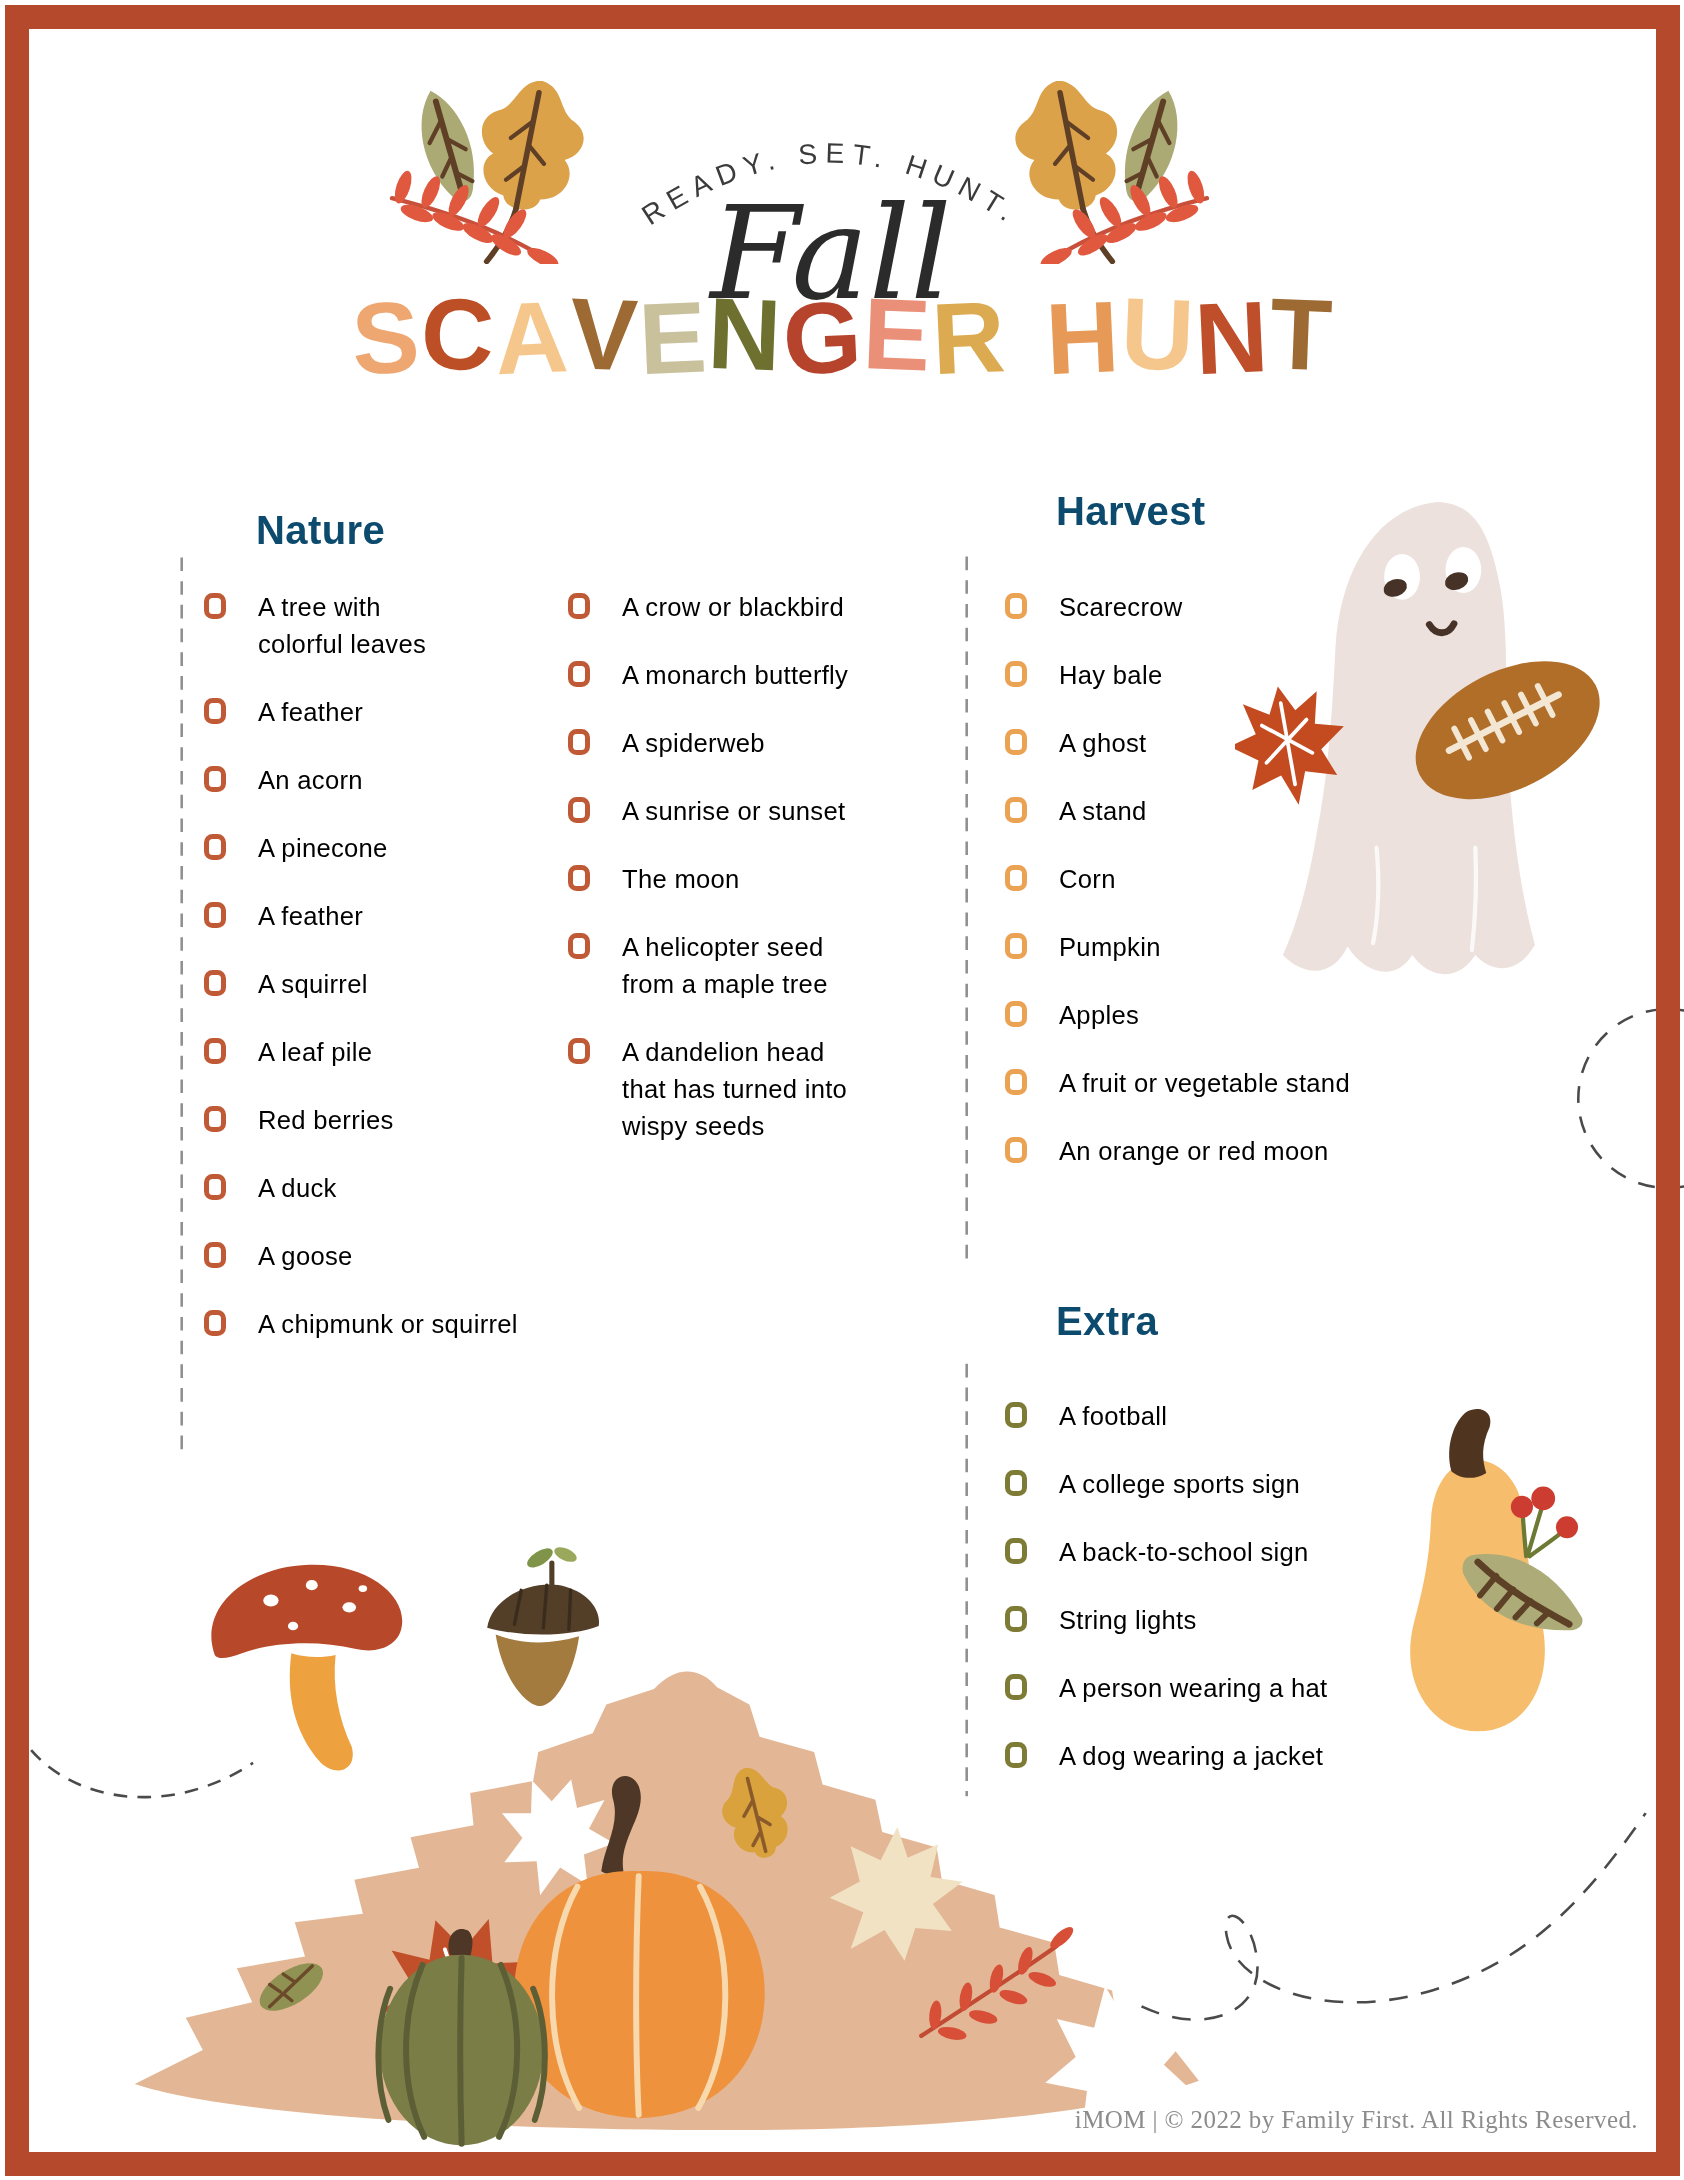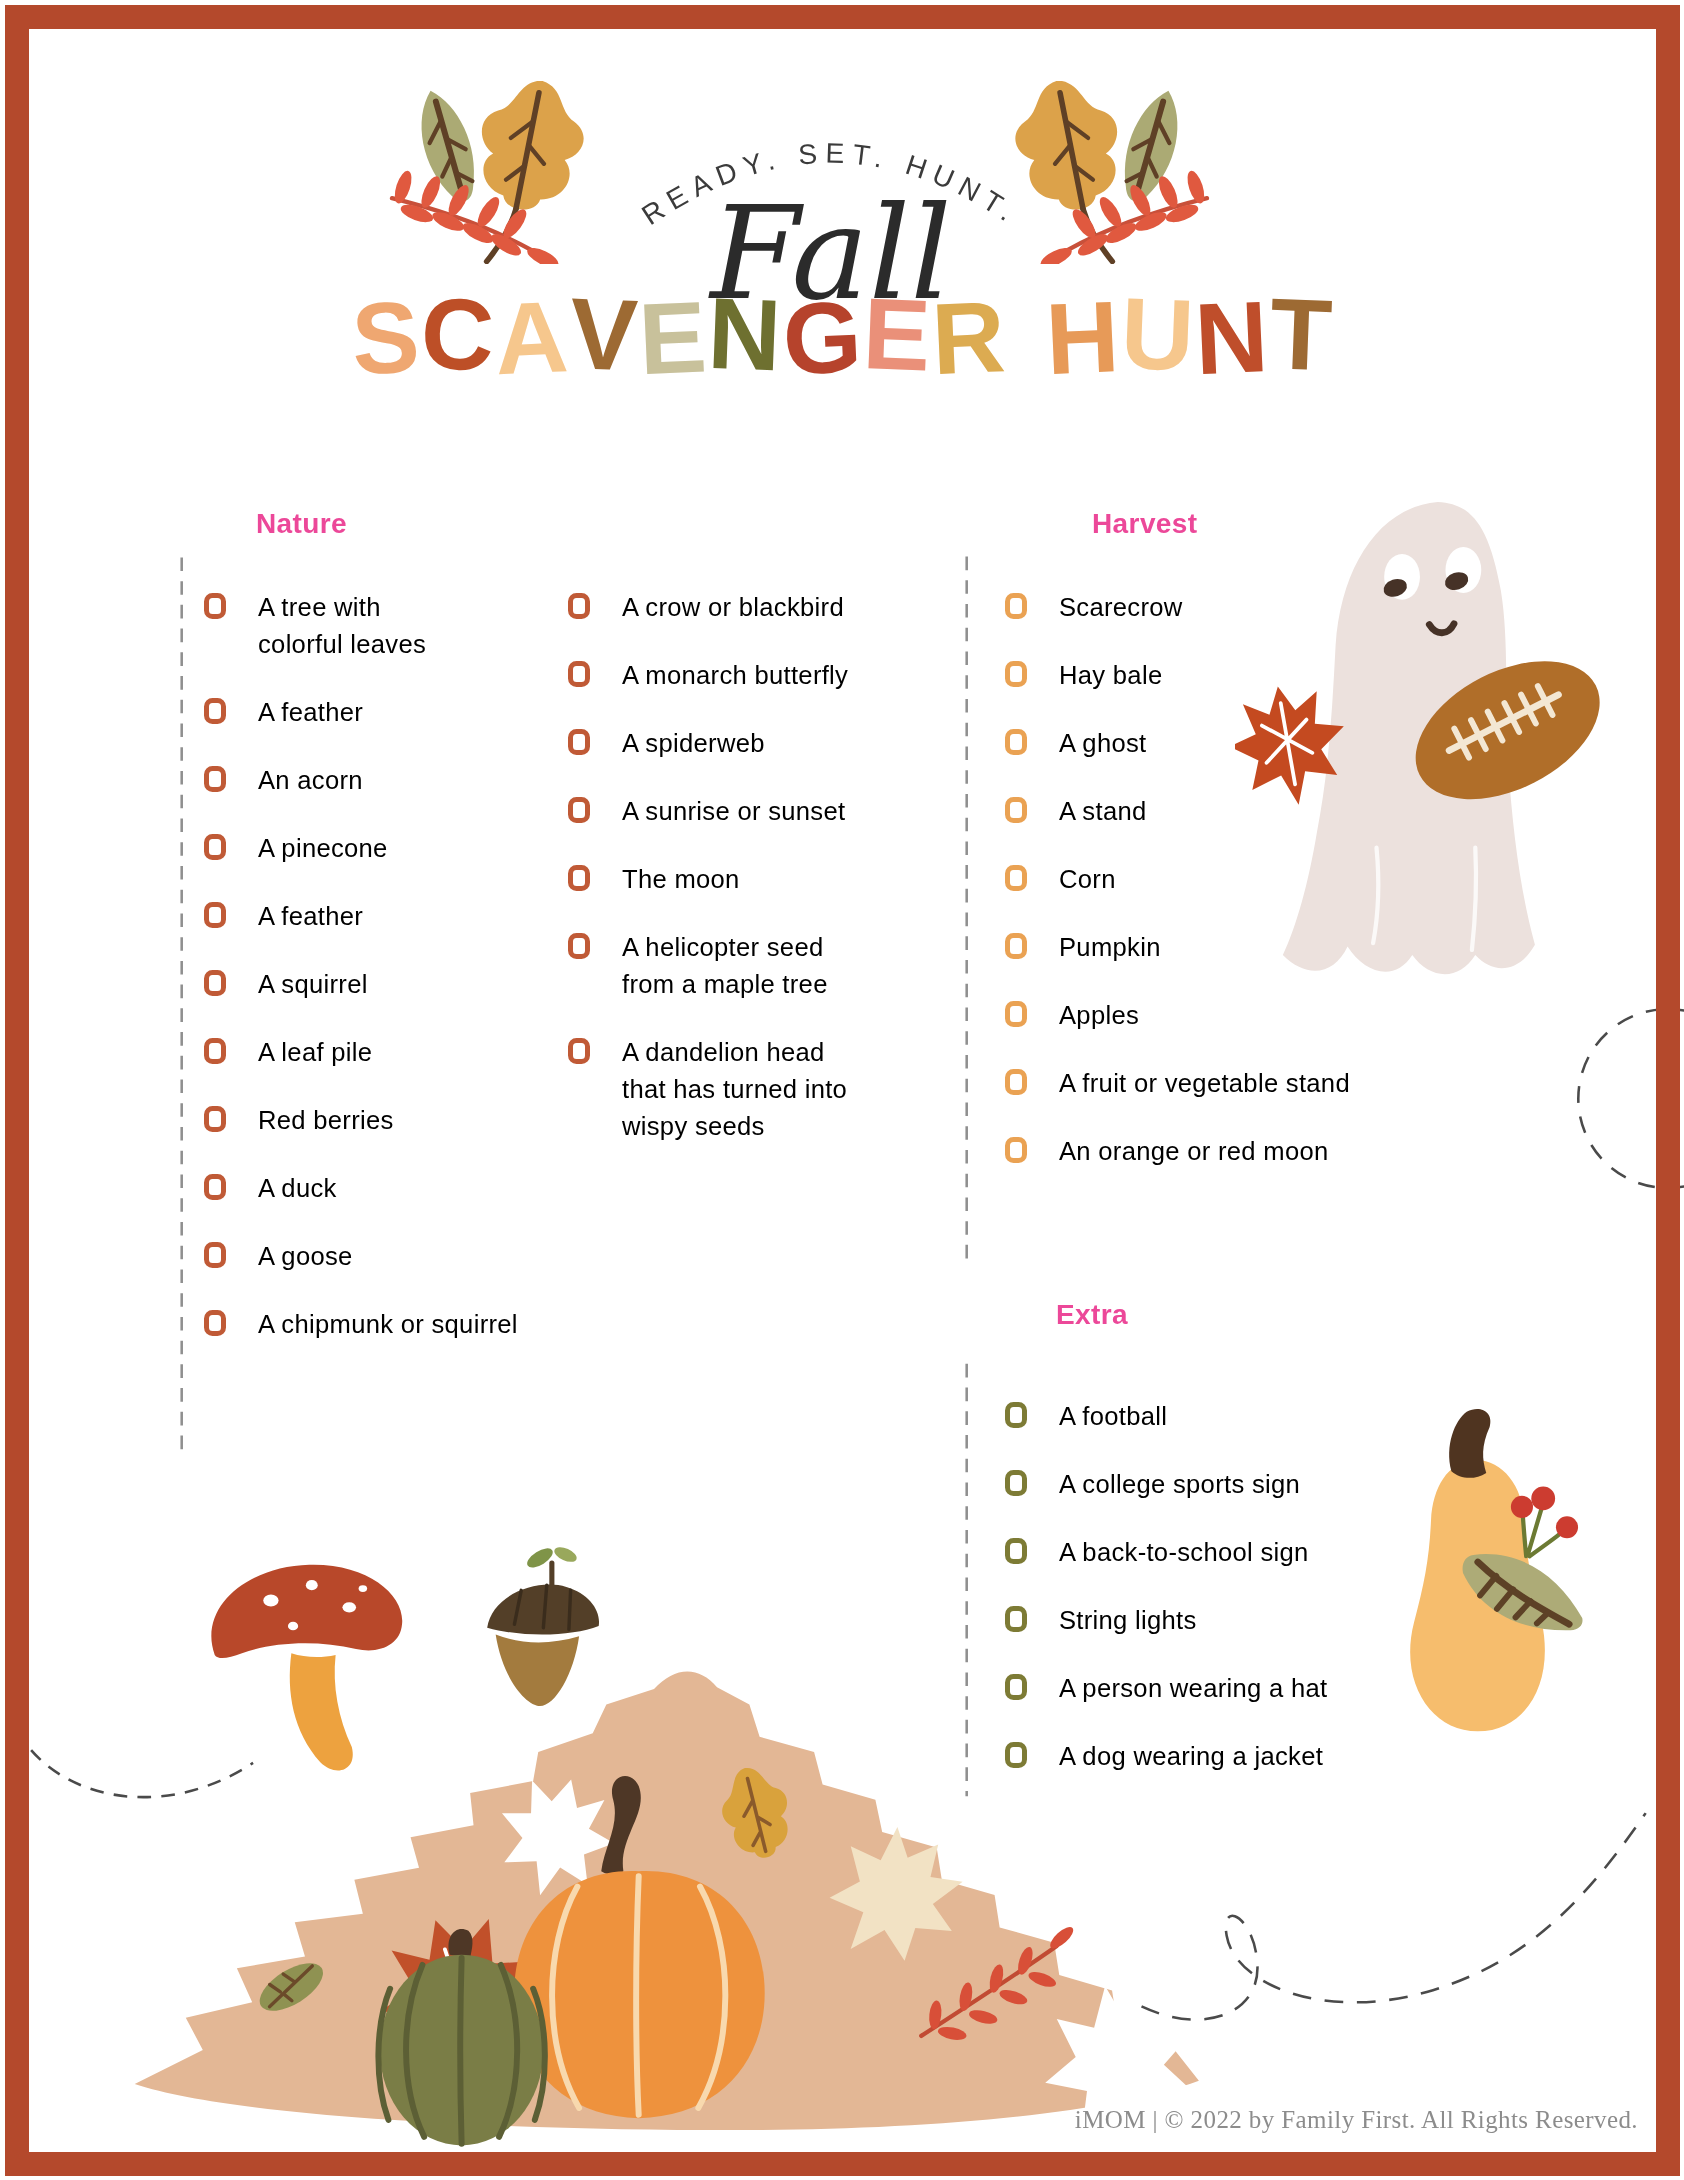--- a/index.html
+++ b/index.html
@@ -21,25 +21,25 @@
   }
   .main-title span.ltr { display:inline-block; }
   .main-title span.ltr:nth-child(odd)  { transform:rotate(-2.5deg) translateY(1.7px); }
   .main-title span.ltr:nth-child(even) { transform:rotate(2.2deg)  translateY(-1.7px); }
   .main-title span.gap { display:inline-block; width:39px; }
   .leaves { position:absolute; top:81px; z-index:4; }
   .leaves.left  { left:383px; }
   .leaves.right { left:1003px; transform:scaleX(-1); }
   
   .sec-title {
-    position:absolute; font-size:28px; font-weight:700; color:#ec4899;
+    position:absolute; font-size:40px; font-weight:700; color:#0c4a6e;
     letter-spacing:0.4px; z-index:6;
   }
   #nature-title  { left:256px;  top:508px; }
-  #harvest-title { left:1056px; top:508px;margin-left:36px; }
+  #harvest-title { left:1056px; top:489px; }
   #extra-title   { left:1056px; top:1299px; }
   
   ul.checklist {
     position:absolute; list-style:none; margin:0; padding:0;
     display:flex; flex-direction:column; gap:31px; z-index:6;
   }
   #nature-col1 { left:204px;  top:589px; width:366px; }
   #nature-col2 { left:568px;  top:589px; width:358px; }
   #harvest-list{ left:1005px; top:589px; width:426px; }
   #extra-list  { left:1005px; top:1398px; width:426px; }

